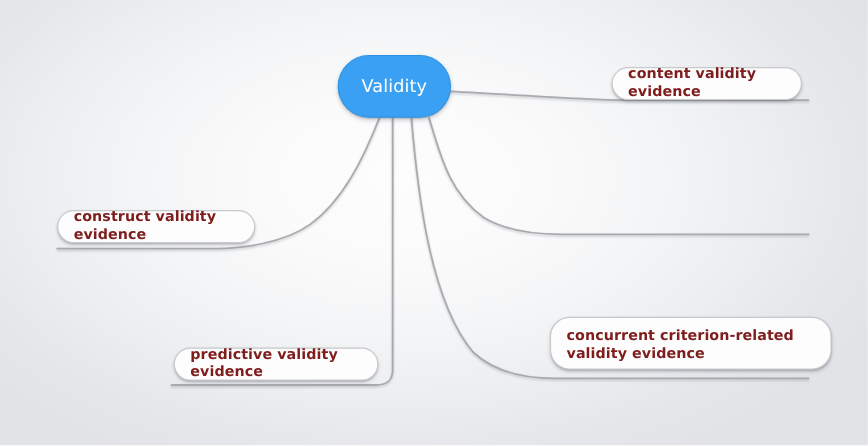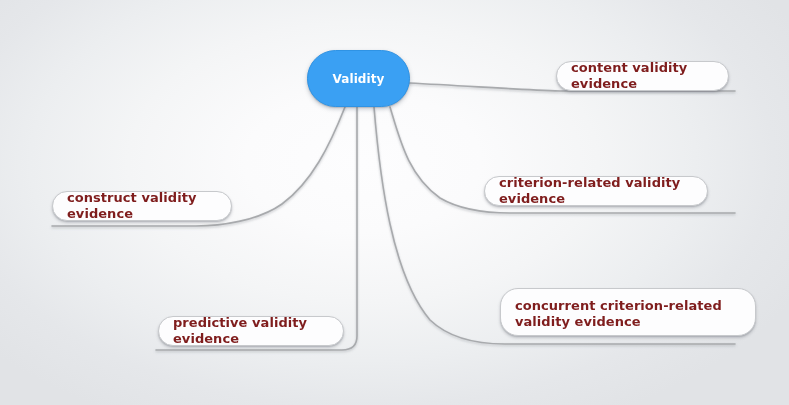--- a/index.html
+++ b/index.html
@@ -48,22 +48,22 @@
   .root-node {
     background: #3aa0f3;
     border: 1px solid #2f93e4;
     border-radius: 30px;
     box-shadow: 0 2px 4px rgba(90, 100, 115, 0.35),
                 0 1px 1px rgba(90, 100, 115, 0.22);
     justify-content: center;
   }
   .root-label {
     color: #ffffff;
-    font-size: 12px;
-    font-weight: bold;
+    font-size: 16px;
+    font-weight: normal;
     letter-spacing: 0.1px;
     white-space: nowrap;
   }
 
   
   .leaf-node {
     background: #fdfdfe;
     border: 1px solid #c7c9cc;
     border-radius: 16px;
     box-shadow: 0 2px 3px rgba(95, 100, 110, 0.30),
@@ -109,23 +109,20 @@
   </svg>
 
   <div class="node root-node" style="left:307px; top:50px; width:103px; height:57px;">
     <span class="root-label">Validity</span>
   </div>
 
   <div class="node leaf-node" style="left:556px; top:61px; width:173px; height:30px;">
     <span class="leaf-label">content validity evidence</span>
   </div>
 
-  <div class="node leaf-node" style="left:484px; top:176px; width:224px; height:30px;">
-    <span class="leaf-label">criterion-related validity evidence</span>
-  </div>
 
   <div class="node leaf-node two-line" style="left:500px; top:288px; width:256px; height:48px;">
     <span class="leaf-label">concurrent criterion-related validity evidence</span>
   </div>
 
   <div class="node leaf-node" style="left:158px; top:316px; width:186px; height:30px;">
     <span class="leaf-label">predictive validity evidence</span>
   </div>
 
   <div class="node leaf-node" style="left:52px; top:191px; width:180px; height:30px;">

